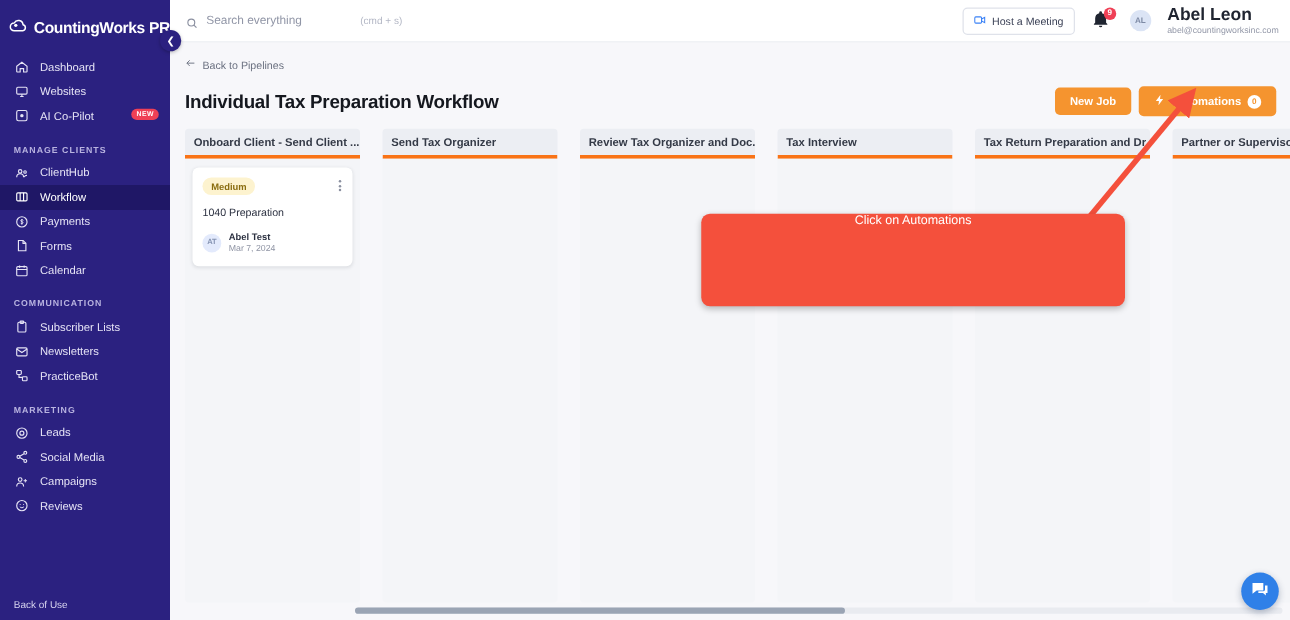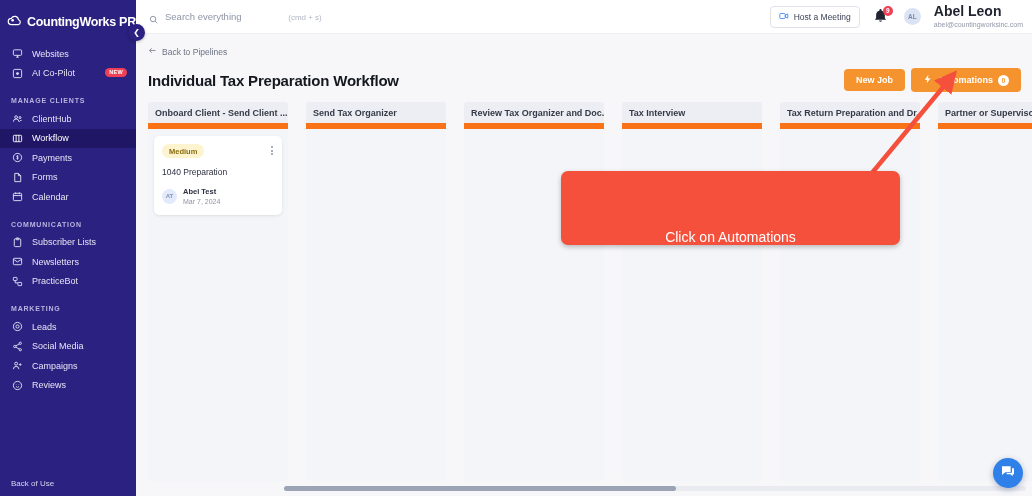--- a/index.html
+++ b/index.html
@@ -128,21 +128,21 @@
   }
   .column { width: 143px; flex: 0 0 143px; position: relative; padding-right: 3px; }
   .col-head {
     background: #eceef3; border-radius: 3px 3px 0 0;
     height: 21px; display: flex; align-items: center;
     padding: 0 7px; font-size: 9px; font-weight: 700; color: #343a47;
     white-space: nowrap; overflow: hidden;
   }
   .col-body {
     background: #f4f5f8; height: 358px; border-radius: 0 0 3px 3px;
-    padding: 7px 6px; border-top: 6px solid #f97316;
+    padding: 7px 6px; border-top: 3px solid #f97316;
   }
   .card {
     background: #fff; border-radius: 5px; padding: 8px 8px 9px 8px;
     box-shadow: 0 1px 3px rgba(20,25,40,.10);
     position: relative;
   }
   .card-top { display: flex; align-items: flex-start; justify-content: space-between; }
   .prio {
     background: #fdf3cf; color: #8a6d10; border-radius: 9px;
     font-size: 7.5px; font-weight: 600; padding: 2.5px 7px;
@@ -158,22 +158,22 @@
   }
   .assignee { font-size: 7.5px; font-weight: 700; color: #2b3040; line-height: 1.3; }
   .card-date { font-size: 7px; color: #8f94a4; line-height: 1.3; }
 
   
   .anno-layer { position: absolute; inset: 0; pointer-events: none; z-index: 50; }
   .callout {
     position: absolute; left: 561px; top: 171px; width: 339px; height: 74px;
     background: #f4503c; border-radius: 7px;
     box-shadow: 0 2px 5px rgba(0,0,0,.25);
-    display: flex; align-items: flex-end; justify-content: center;
-    color: #ffffff; font-size: 14px;
+    display: flex; align-items: flex-start; justify-content: center;
+    color: #ffffff; font-size: 10px;
   }
   .scrollbar-track {
     position: absolute; left: 148px; right: 6px; bottom: 5px; height: 5px;
     background: #e9ebf0; border-radius: 3px;
   }
   .scrollbar-thumb {
     position: absolute; left: 0; top: 0; height: 5px; width: 392px;
     background: #9aa4b4; border-radius: 3px;
   }
   .chat-bubble {
@@ -194,20 +194,28 @@
         <svg viewBox="0 0 24 24" width="15" height="15">
           <path d="M7 17a5 5 0 0 1 0-10 6 6 0 0 1 11.3 2.2A4 4 0 0 1 18 17z" fill="none" stroke="#ffffff" stroke-width="1.9" stroke-linejoin="round"></path>
           <circle cx="9" cy="10" r="2.1" fill="#ffffff"></circle>
         </svg>
       </span>
       <span class="logo-text"><span>CountingWorks</span> <span class="pro">PRO</span></span>
     </div>
 
     <div class="nav">
 
+      <div class="nav-item">
+        <span class="ico">
+          <svg viewBox="0 0 24 24" fill="none" stroke="#e6e4f5" stroke-width="2">
+              <path d="M3 11l9-7 9 7v9a1 1 0 0 1-1 1h-5v-6H9v6H4a1 1 0 0 1-1-1z"></path>
+            </svg>
+        </span>
+        <span class="nav-label">Dashboard</span>
+      </div>
       <div class="nav-item">
         <span class="ico">
           <svg viewBox="0 0 24 24" fill="none" stroke="#e6e4f5" stroke-width="2">
               <rect x="3" y="4" width="18" height="12" rx="2"></rect>
               <path d="M9 20h6M12 16v4"></path>
             </svg>
         </span>
         <span class="nav-label">Websites</span>
       </div>
       <div class="nav-item">

